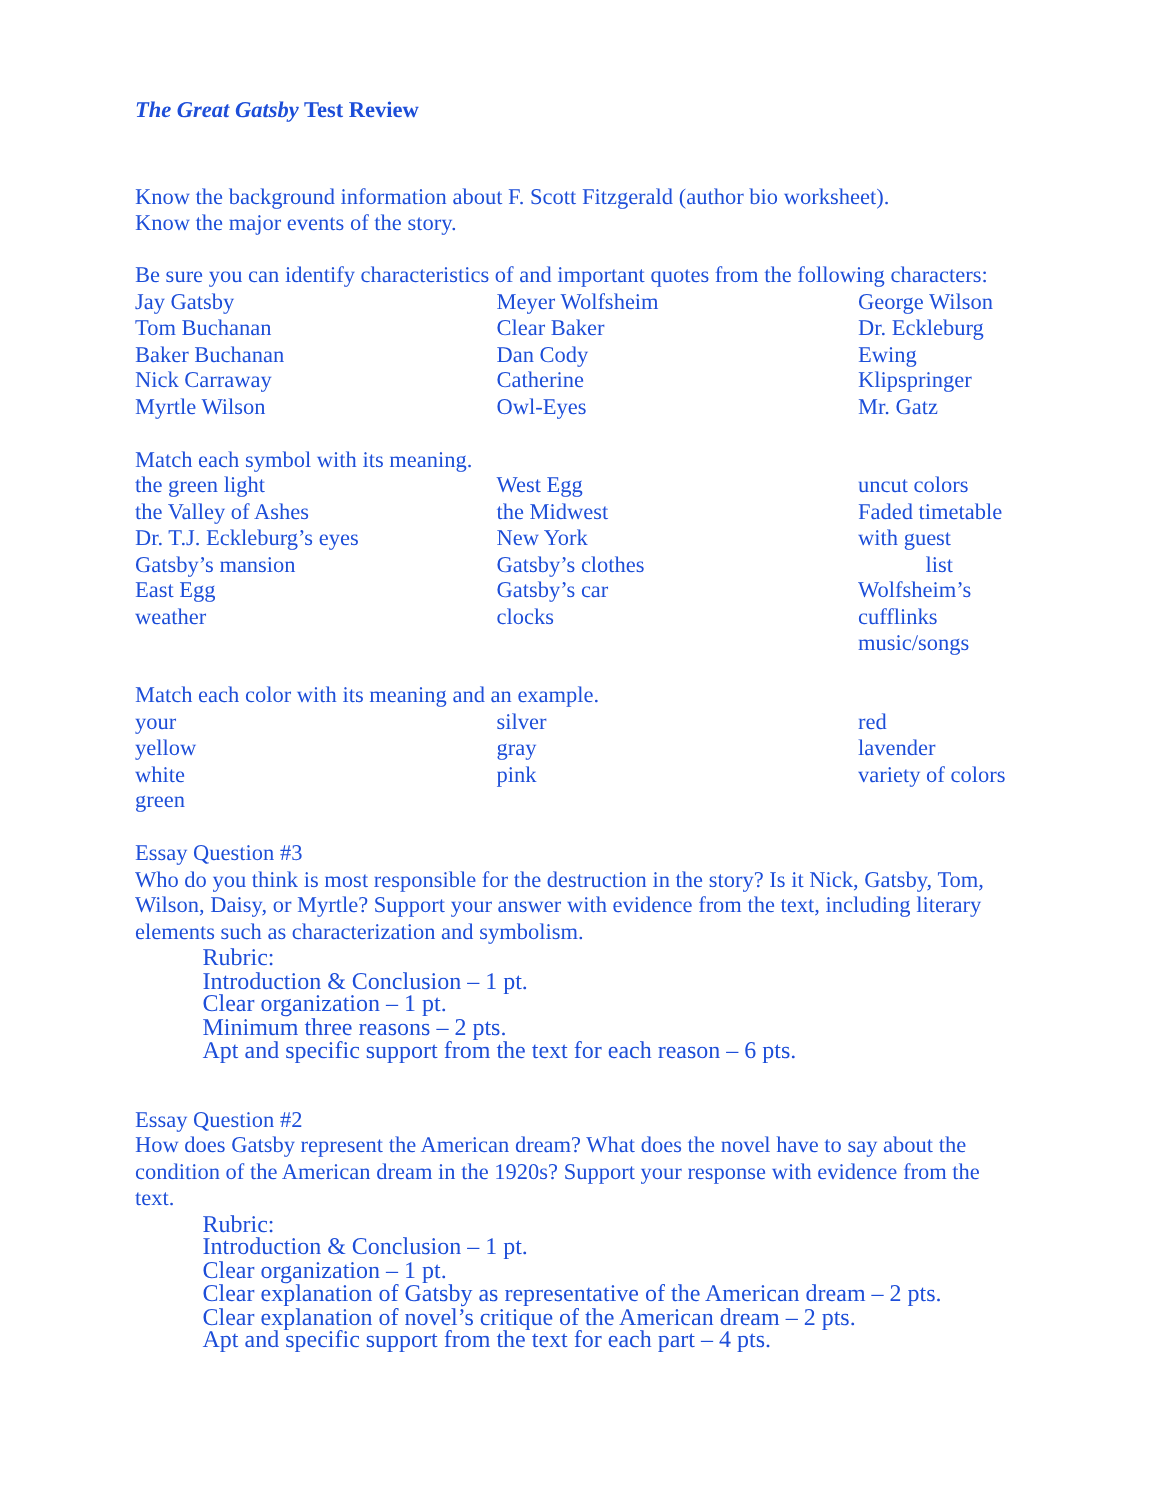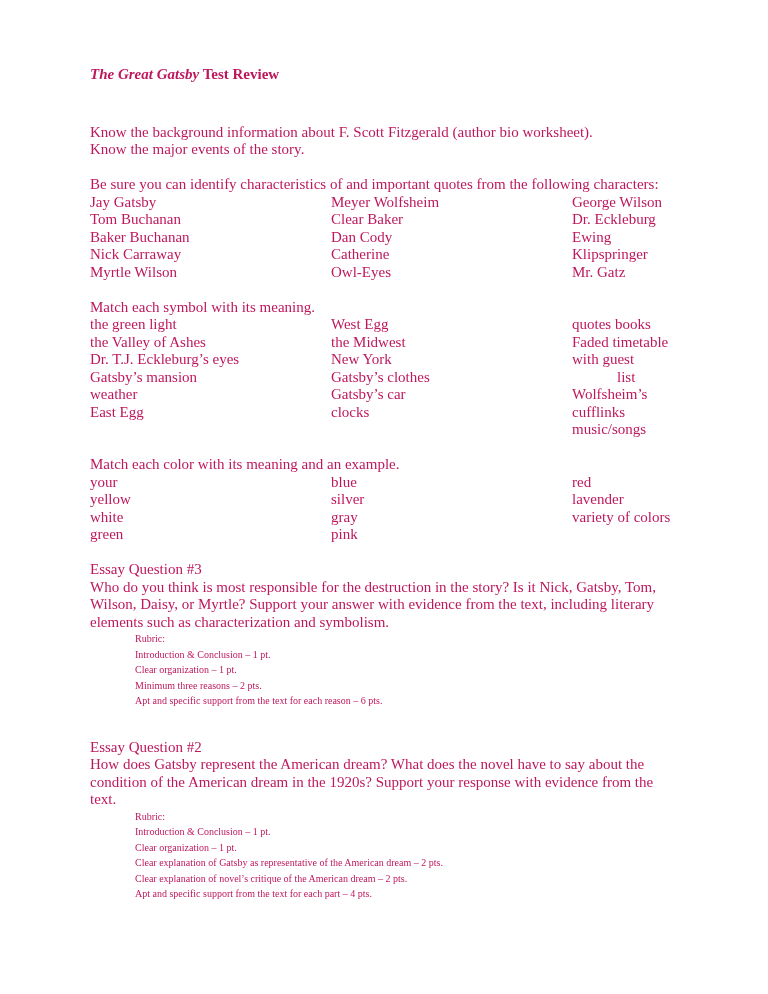--- a/index.html
+++ b/index.html
@@ -7,21 +7,21 @@
     padding: 0;
     background: #ffffff;
   }
   .page {
     position: relative;
     width: 768px;
     height: 994px;
     box-sizing: border-box;
     padding: 66px 90px 0 90px;
     background: #ffffff;
-    color: #be185d;
+    color: #1d4ed8;
     font-family: "Liberation Serif", "DejaVu Serif", serif;
     font-size: 15px;
     line-height: 17.5px;
     overflow: hidden;
   }
   .doc-title {
     font-weight: bold;
     margin: 0 0 40px 0;
   }
   .doc-title .italic {
@@ -43,21 +43,21 @@
     white-space: pre-wrap;
   }
   .essay-heading {
     margin: 0;
   }
   .essay-body {
     margin: 0;
   }
   .rubric {
     margin: 0 0 0 45px;
-    font-size: 10px;
+    font-size: 16px;
     line-height: 15.5px;
   }
   .essay-block {
     margin-bottom: 17.5px;
   }
   .essay-block-2 {
     margin-top: 30px;
   }
 </style>
 </head>
@@ -99,52 +99,51 @@
   </div>
 
   <div class="para">
     <div>Match each symbol with its meaning.</div>
     <div class="cols">
       <div class="cell">
           <div>the green light</div>
           <div>the Valley of Ashes</div>
           <div>Dr. T.J. Eckleburg’s eyes</div>
           <div>Gatsby’s mansion</div>
+          <div>East Egg</div>
           <div>weather</div>
-          <div>East Egg</div>
         </div>
       <div class="cell">
           <div>West Egg</div>
           <div>the Midwest</div>
           <div>New York</div>
           <div>Gatsby’s clothes</div>
           <div>Gatsby’s car</div>
           <div>clocks</div>
         </div>
       <div class="cell">
-          <div>quotes books</div>
+          <div>uncut colors</div>
           <div>Faded timetable with guest
             list</div>
           <div>Wolfsheim’s cufflinks</div>
           <div>music/songs</div>
         </div>
     </div>
   </div>
 
   <div class="para">
     <div>Match each color with its meaning and an example.</div>
     <div class="cols">
       <div class="cell">
           <div>your</div>
           <div>yellow</div>
           <div>white</div>
           <div>green</div>
         </div>
       <div class="cell">
-          <div>blue</div>
           <div>silver</div>
           <div>gray</div>
           <div>pink</div>
         </div>
       <div class="cell">
           <div>red</div>
           <div>lavender</div>
           <div>variety of colors</div>
         </div>
     </div>

